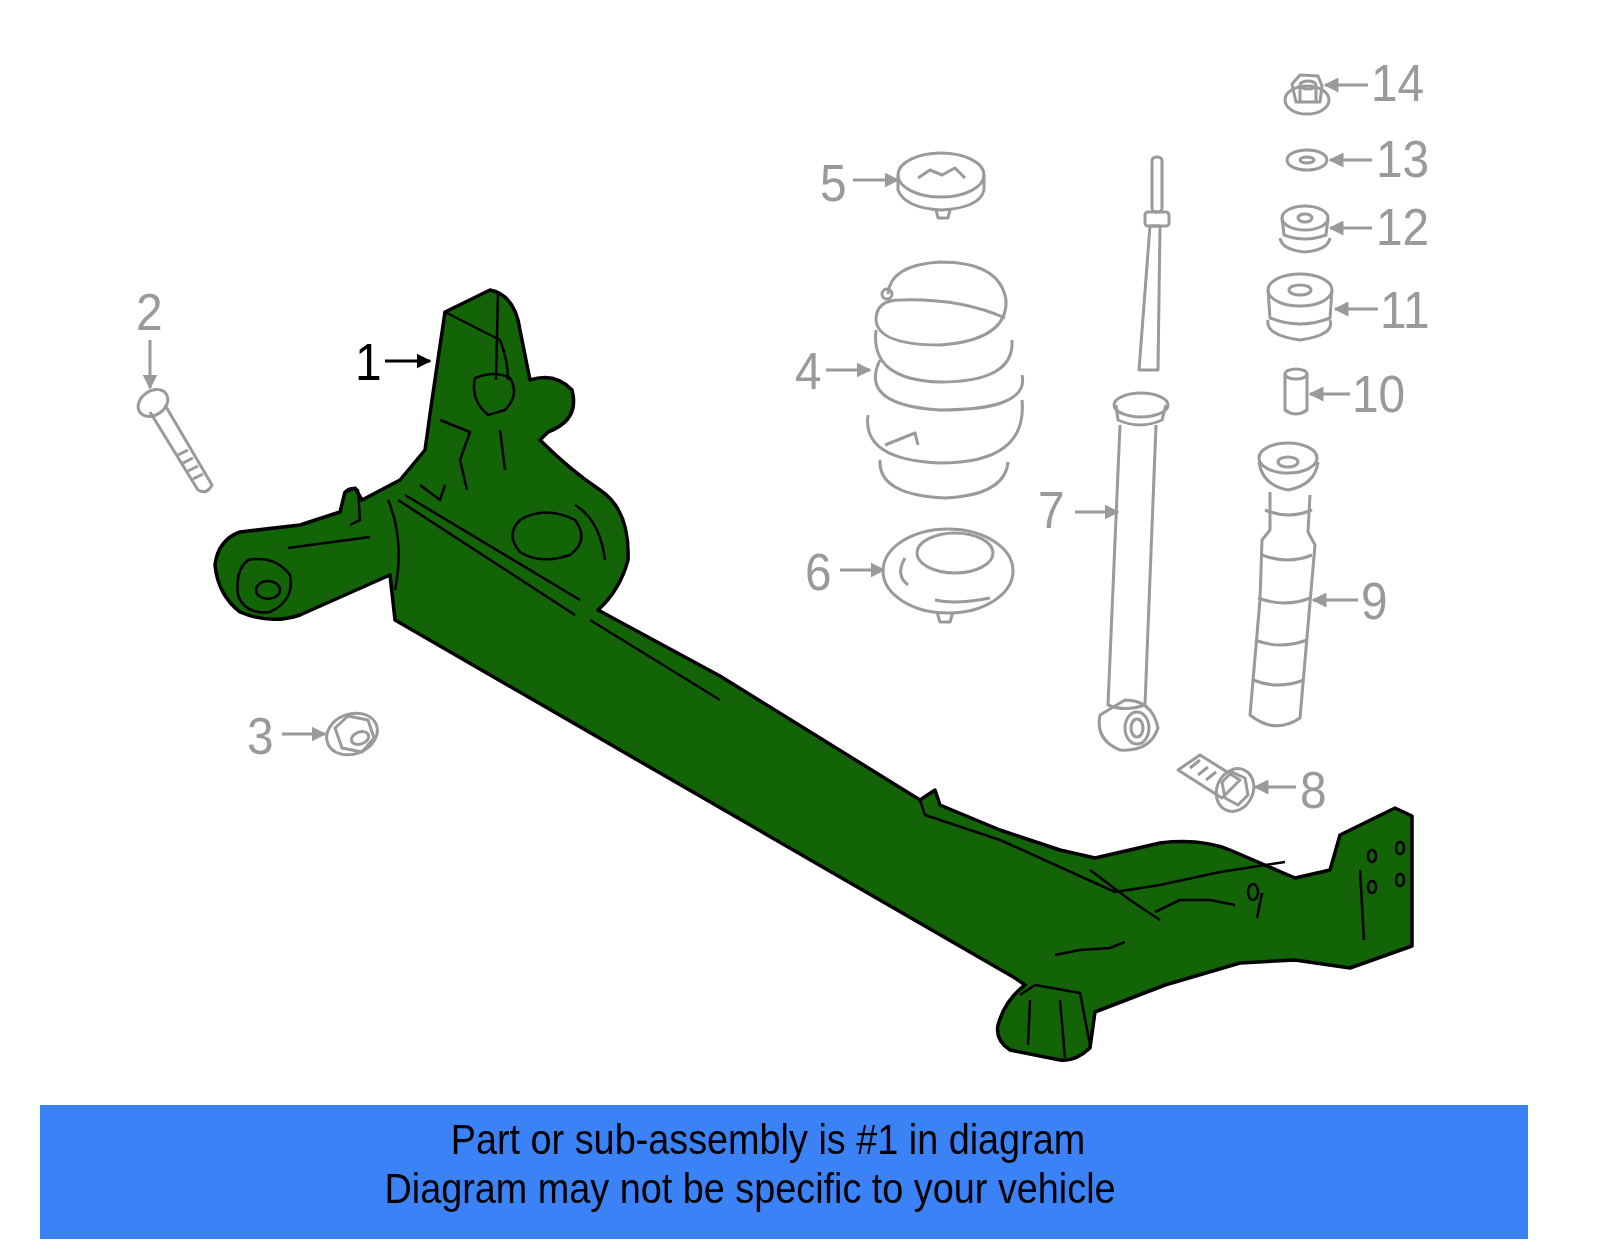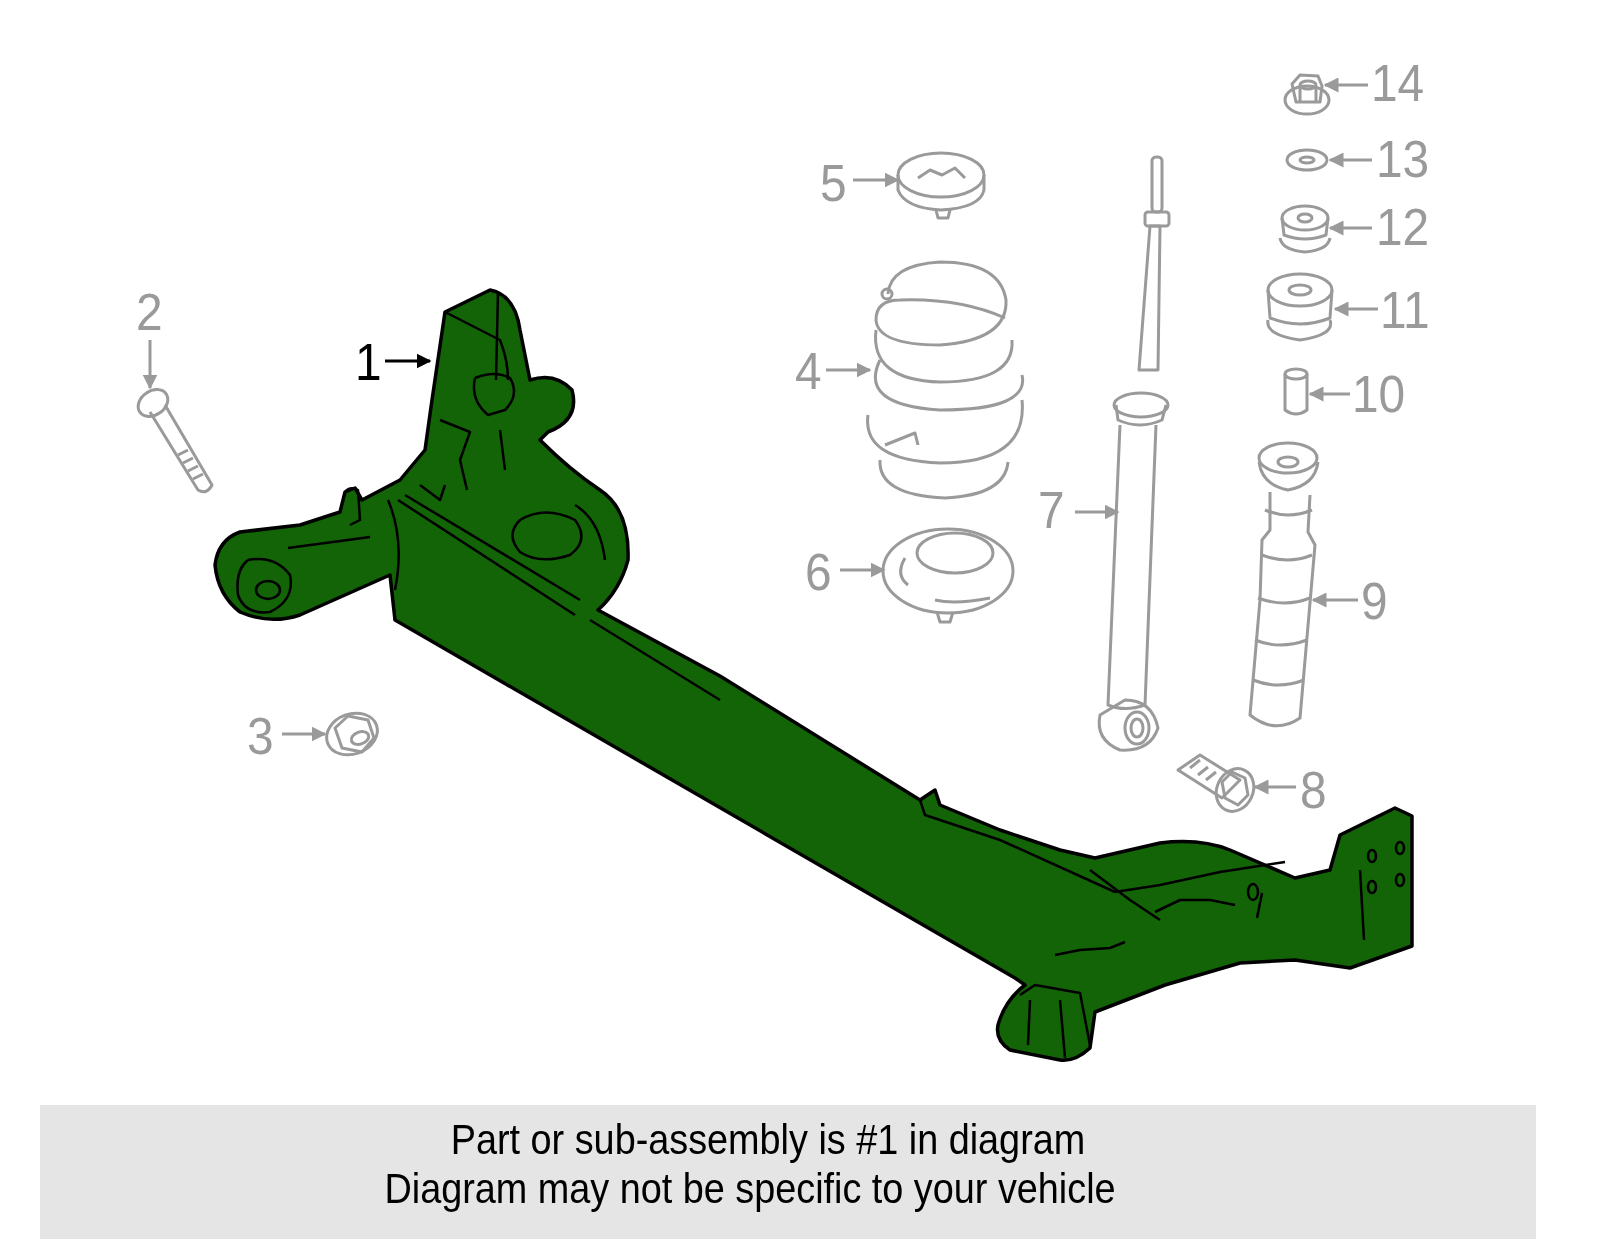--- a/index.html
+++ b/index.html
@@ -1,20 +1,20 @@
 <!DOCTYPE html>
 <html><head>
 <meta charset="utf-8">
 <style>
   html, body { margin: 0; padding: 0; background: #ffffff; }
   body { width: 1600px; height: 1249px; position: relative; overflow: hidden; font-family: "Liberation Sans", sans-serif; }
   #diagram { position: absolute; left: 0; top: 0; width: 1600px; height: 1100px; }
   .callout { position: absolute; font-family: "Liberation Sans", sans-serif; font-size: 52px; line-height: 1; color: #9a9a9a; transform: scaleX(0.92); transform-origin: left top; }
   .callout.active { color: #000000; }
-  #banner { position: absolute; left: 40px; top: 1105px; width: 1488px; height: 134px; background: #e5e5e5; padding-left: 8px; }
+  #banner { position: absolute; left: 40px; top: 1105px; width: 1488px; height: 134px; background: #3b82f6; }
   #banner .line { position: absolute; left: 0; width: 1488px; text-align: center; font-family: "Liberation Sans", sans-serif; font-size: 42px; color: #000000; line-height: 1; transform: scaleX(0.9); }
   #banner .l1 { top: 14px; left: -16px; }
   #banner .l2 { top: 63px; left: -34px; }
 </style>
 </head>
 <body>
 
 <svg id="diagram" viewBox="0 0 1600 1100" xmlns="http://www.w3.org/2000/svg">
   <defs>
     <marker id="arrG" viewBox="0 0 10 10" refX="9" refY="5" markerWidth="5" markerHeight="5" orient="auto">

